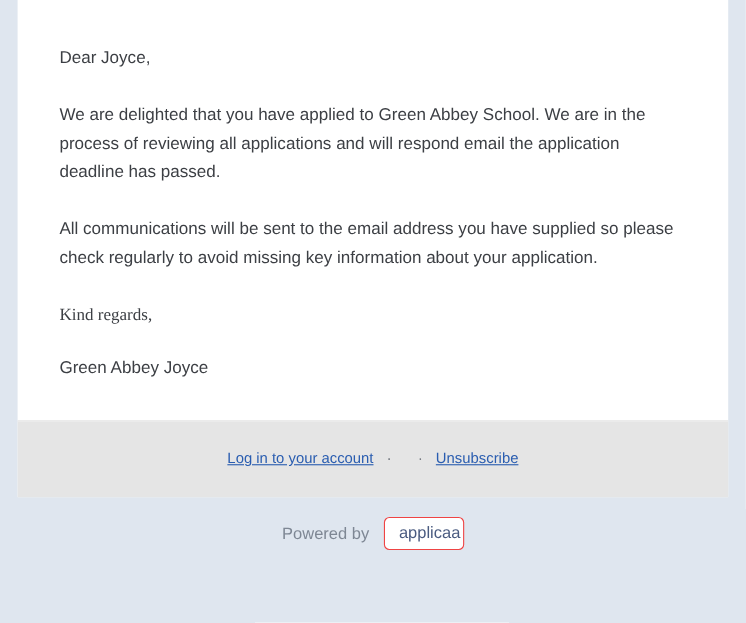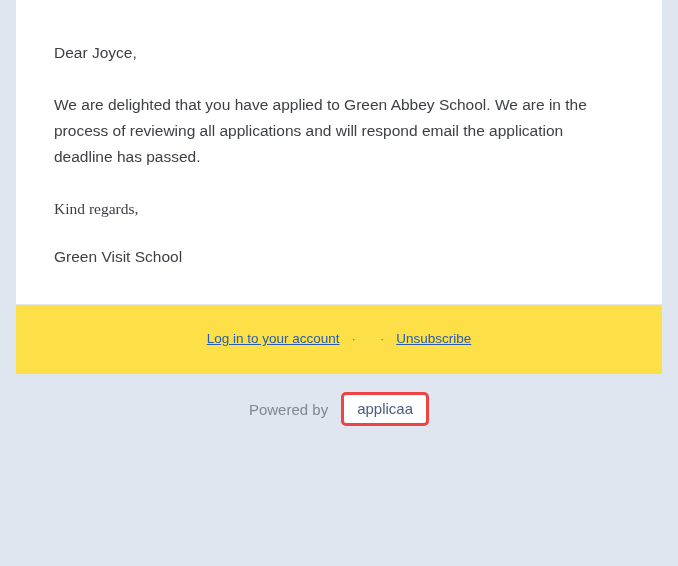--- a/index.html
+++ b/index.html
@@ -48,21 +48,21 @@
     margin-bottom: 22px !important;
     font-family: Liberation Serif, serif;
   }
   .divider {
     height: 1px;
     background: #e7e7e7;
     margin: 0 0 0 0;
     width: 100%;
   }
   .email-footer {
-    background: #fde047;
+    background: #e5e5e5;
     padding: 26px 20px 28px 20px;
     box-sizing: border-box;
   }
   .footer-links {
     display: flex;
     justify-content: center;
     align-items: center;
     gap: 0;
     font-size: 13.5px;
   }
@@ -81,40 +81,41 @@
     display: flex;
     justify-content: center;
     align-items: center;
     gap: 13px;
   }
   .powered-text {
     color: #7e8794;
     font-size: 15px;
   }
   .brand-badge {
-    border: 3px solid #ef4444;
+    border: 1px solid #ef4444;
     border-radius: 5px;
     background: #ffffff;
-    padding: 6px 13px 7px 13px;
+    padding: 6px 2px 7px 13px;
     color: #4a5b80;
     font-size: 15px;
     line-height: 1;
   }
 </style>
 </head>
 <body>
 
 <div class="email-wrap">
   <div class="email-card">
 
     <div class="email-body">
       <p class="greeting">Dear Joyce,</p>
       <p>We are delighted that you have applied to Green Abbey School. We are in the process of reviewing all applications and will respond email the application deadline has passed.</p>
+      <p>All communications will be sent to the email address you have supplied so please check regularly to avoid missing key information about your application.</p>
       <p class="signoff">Kind regards,</p>
-      <p class="last">Green Visit School</p>
+      <p class="last">Green Abbey Joyce</p>
     </div>
 
     <div class="divider"></div>
 
     <div class="email-footer">
       <div class="footer-links">
         <a href="#">Log in to your account</a>
         <span class="sep">·</span>
         <span class="sep">·</span>
         <a href="#">Unsubscribe</a>

